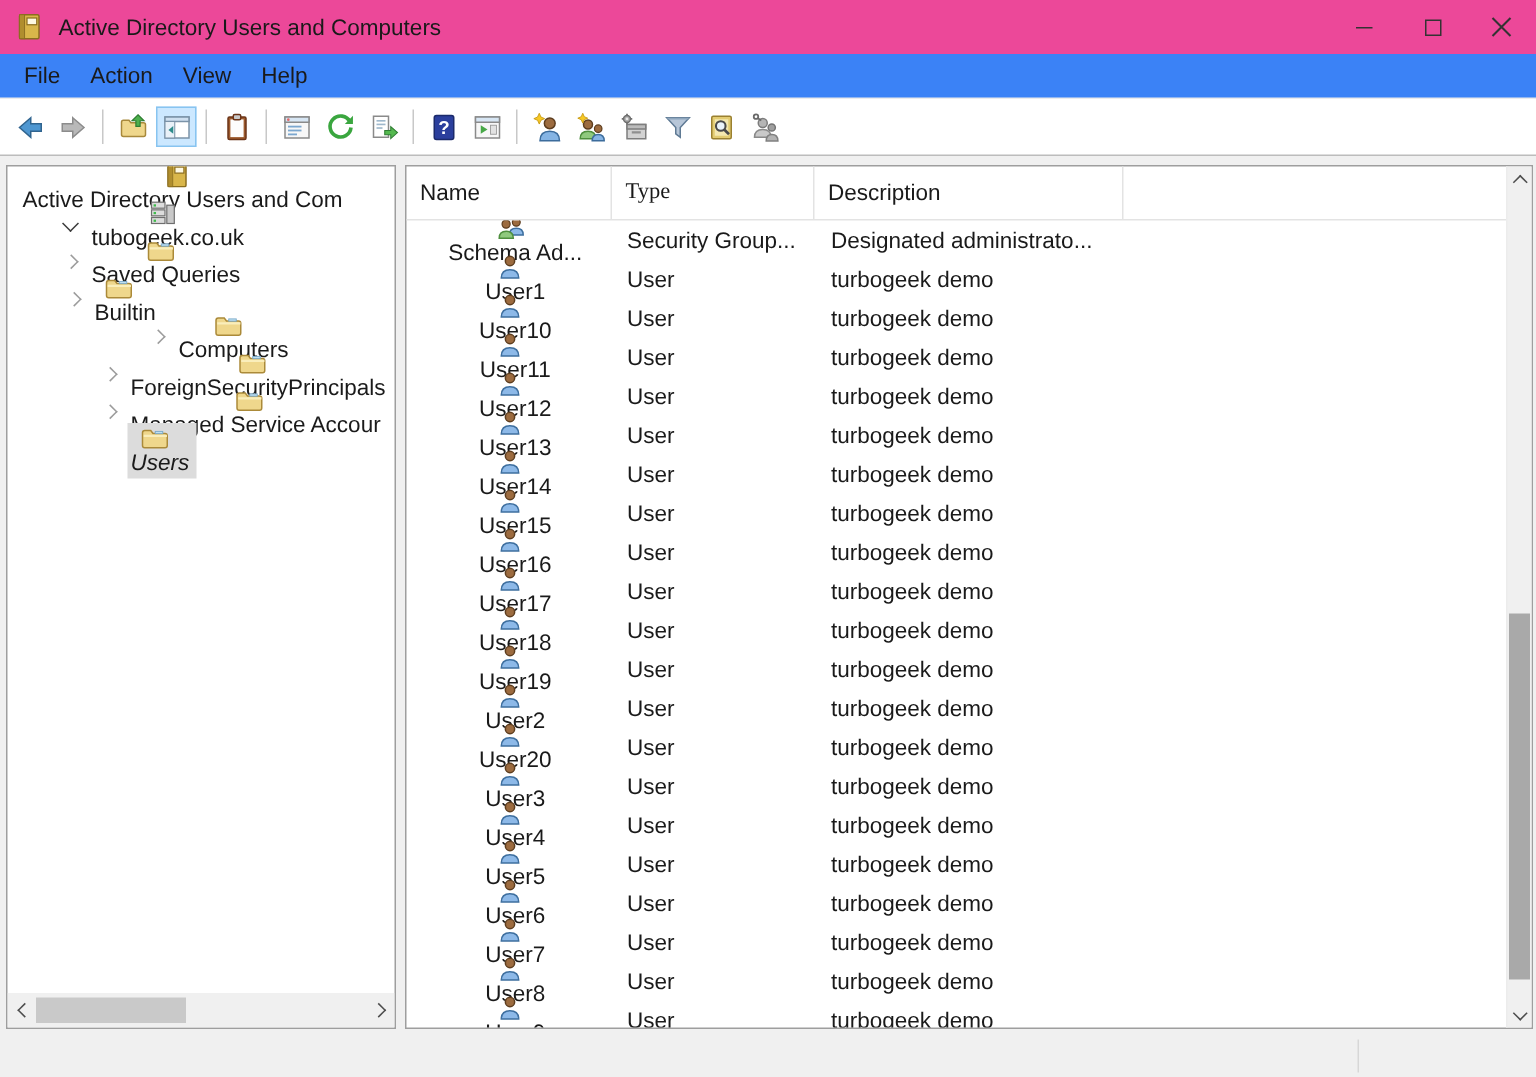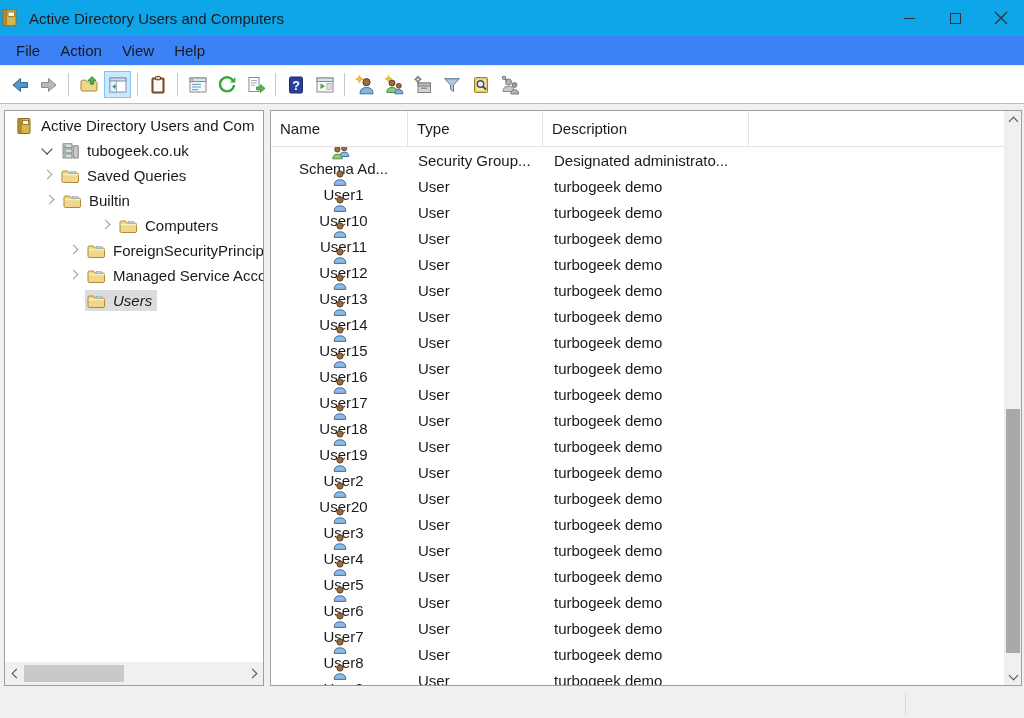--- a/index.html
+++ b/index.html
@@ -1,21 +1,21 @@
 <!DOCTYPE html>
 <html><head>
 <meta charset="utf-8">
 <style>
   * { margin:0; padding:0; box-sizing:border-box; }
   html,body { width:1024px; height:718px; overflow:hidden; }
   body { font-family:"Liberation Sans","DejaVu Sans",sans-serif; font-size:15px; color:#1a1a1a; background:#fff; }
   .window { width:1024px; height:718px; display:flex; flex-direction:column; background:#fff; }
 
   
-  .titlebar { height:36px; display:flex; align-items:center; background:#0ea5e9; flex:none; }
+  .titlebar { height:36px; display:flex; align-items:center; padding-left:10px; background:#ec4899; flex:none; }
   .app-icon { width:20px; height:18px; margin-right:9px; flex:none; }
   .title { font-size:15px; color:#1a1a1a; white-space:nowrap; }
   .win-controls { margin-left:auto; display:flex; height:100%; }
   .wc { width:46px; height:100%; display:flex; align-items:center; justify-content:center; cursor:default; }
   .wc-min { width:11px; height:0; border-top:1.4px solid #333; display:block; }
   .wc-max { width:11px; height:11px; border:1.4px solid #333; display:block; }
 
   
   .menubar { height:30px; display:flex; align-items:center; padding-left:6px; background:#3b82f6; border-bottom:1px solid #ececec; flex:none; }
   .menu-item { padding:4px 10px; white-space:nowrap; }
@@ -32,38 +32,38 @@
   .pane { position:absolute; top:6px; height:576px; background:#fff; border:1px solid #9e9e9e; }
   .tree-pane { left:4px; width:260px; overflow:hidden; }
   .list-pane { left:270px; width:752px; }
 
   
   .tree-items { padding-top:2px; }
   .tree-row { height:25px; display:flex; align-items:center; white-space:nowrap; }
   .expander { width:20px; height:25px; position:relative; flex:none; }
   .chev-closed::after { content:''; position:absolute; left:5px; top:8px; width:6px; height:6px; border-top:1.6px solid #9c9c9c; border-right:1.6px solid #9c9c9c; transform:rotate(45deg); }
   .chev-open::after { content:''; position:absolute; left:4px; top:7px; width:7px; height:7px; border-right:1.8px solid #3a3a3a; border-bottom:1.8px solid #3a3a3a; transform:rotate(45deg); }
-  .tree-node { display:flex; align-items:center; padding:2px 5px 2px 2px; }
+  .tree-node { display:flex; align-items:center; padding:2px 5px 2px 2px;flex-direction:column; }
   .tree-node.selected { background:#dcdcdc; }
   .ticon { width:19px; height:16px; margin-right:7px; flex:none; position:relative; }
   .ticon svg, .licon svg { display:none; }
   .ticon svg.show, .licon svg.show { display:block; }
 
   
   .hscroll { position:absolute; left:0; right:0; bottom:0; height:23px; background:#f0f0f0; }
   .hs-arrow { position:absolute; top:0; width:19px; height:23px; }
   .hs-arrow.left { left:0; } .hs-arrow.right { right:0; }
   .hs-arrow.left::after { content:''; position:absolute; left:8px; top:8px; width:6px; height:6px; border-left:1.7px solid #4d4d4d; border-bottom:1.7px solid #4d4d4d; transform:rotate(45deg); }
   .hs-arrow.right::after { content:''; position:absolute; left:5px; top:8px; width:6px; height:6px; border-right:1.7px solid #4d4d4d; border-top:1.7px solid #4d4d4d; transform:rotate(45deg); }
   .hs-thumb { position:absolute; left:19px; top:3px; width:100px; height:17px; background:#c9c9c9; }
 
   
   .list-header { height:36px; display:flex; align-items:center; border-bottom:1px solid #e3e3e3; margin-right:17px; }
   .col { height:100%; display:flex; align-items:center; padding-left:9px; border-right:1px solid #e3e3e3; white-space:nowrap; overflow:hidden; }
-  .col-name { width:137px; } .col-type { width:135px; } .col-desc { width:206px; }
+  .col-name { width:137px; } .col-type { width:135px;font-family:Liberation Serif, serif; } .col-desc { width:206px; }
   .list-rows { overflow:hidden; height:538px; margin-right:17px; }
   .list-row { height:26px; display:flex; align-items:center; white-space:nowrap; }
   .cell { overflow:hidden; flex:none; }
   .name-cell { width:137px; display:flex; align-items:center; padding-left:8px;flex-direction:column; }
   .type-cell { width:135px; padding-left:10px; }
   .desc-cell { width:206px; padding-left:11px; }
   .licon { width:18px; height:16px; margin-right:6px; flex:none; }
 
   
   .vscroll { position:absolute; top:0; right:0; bottom:0; width:17px; background:#f0f0f0; border-left:1px solid #ececec; }

